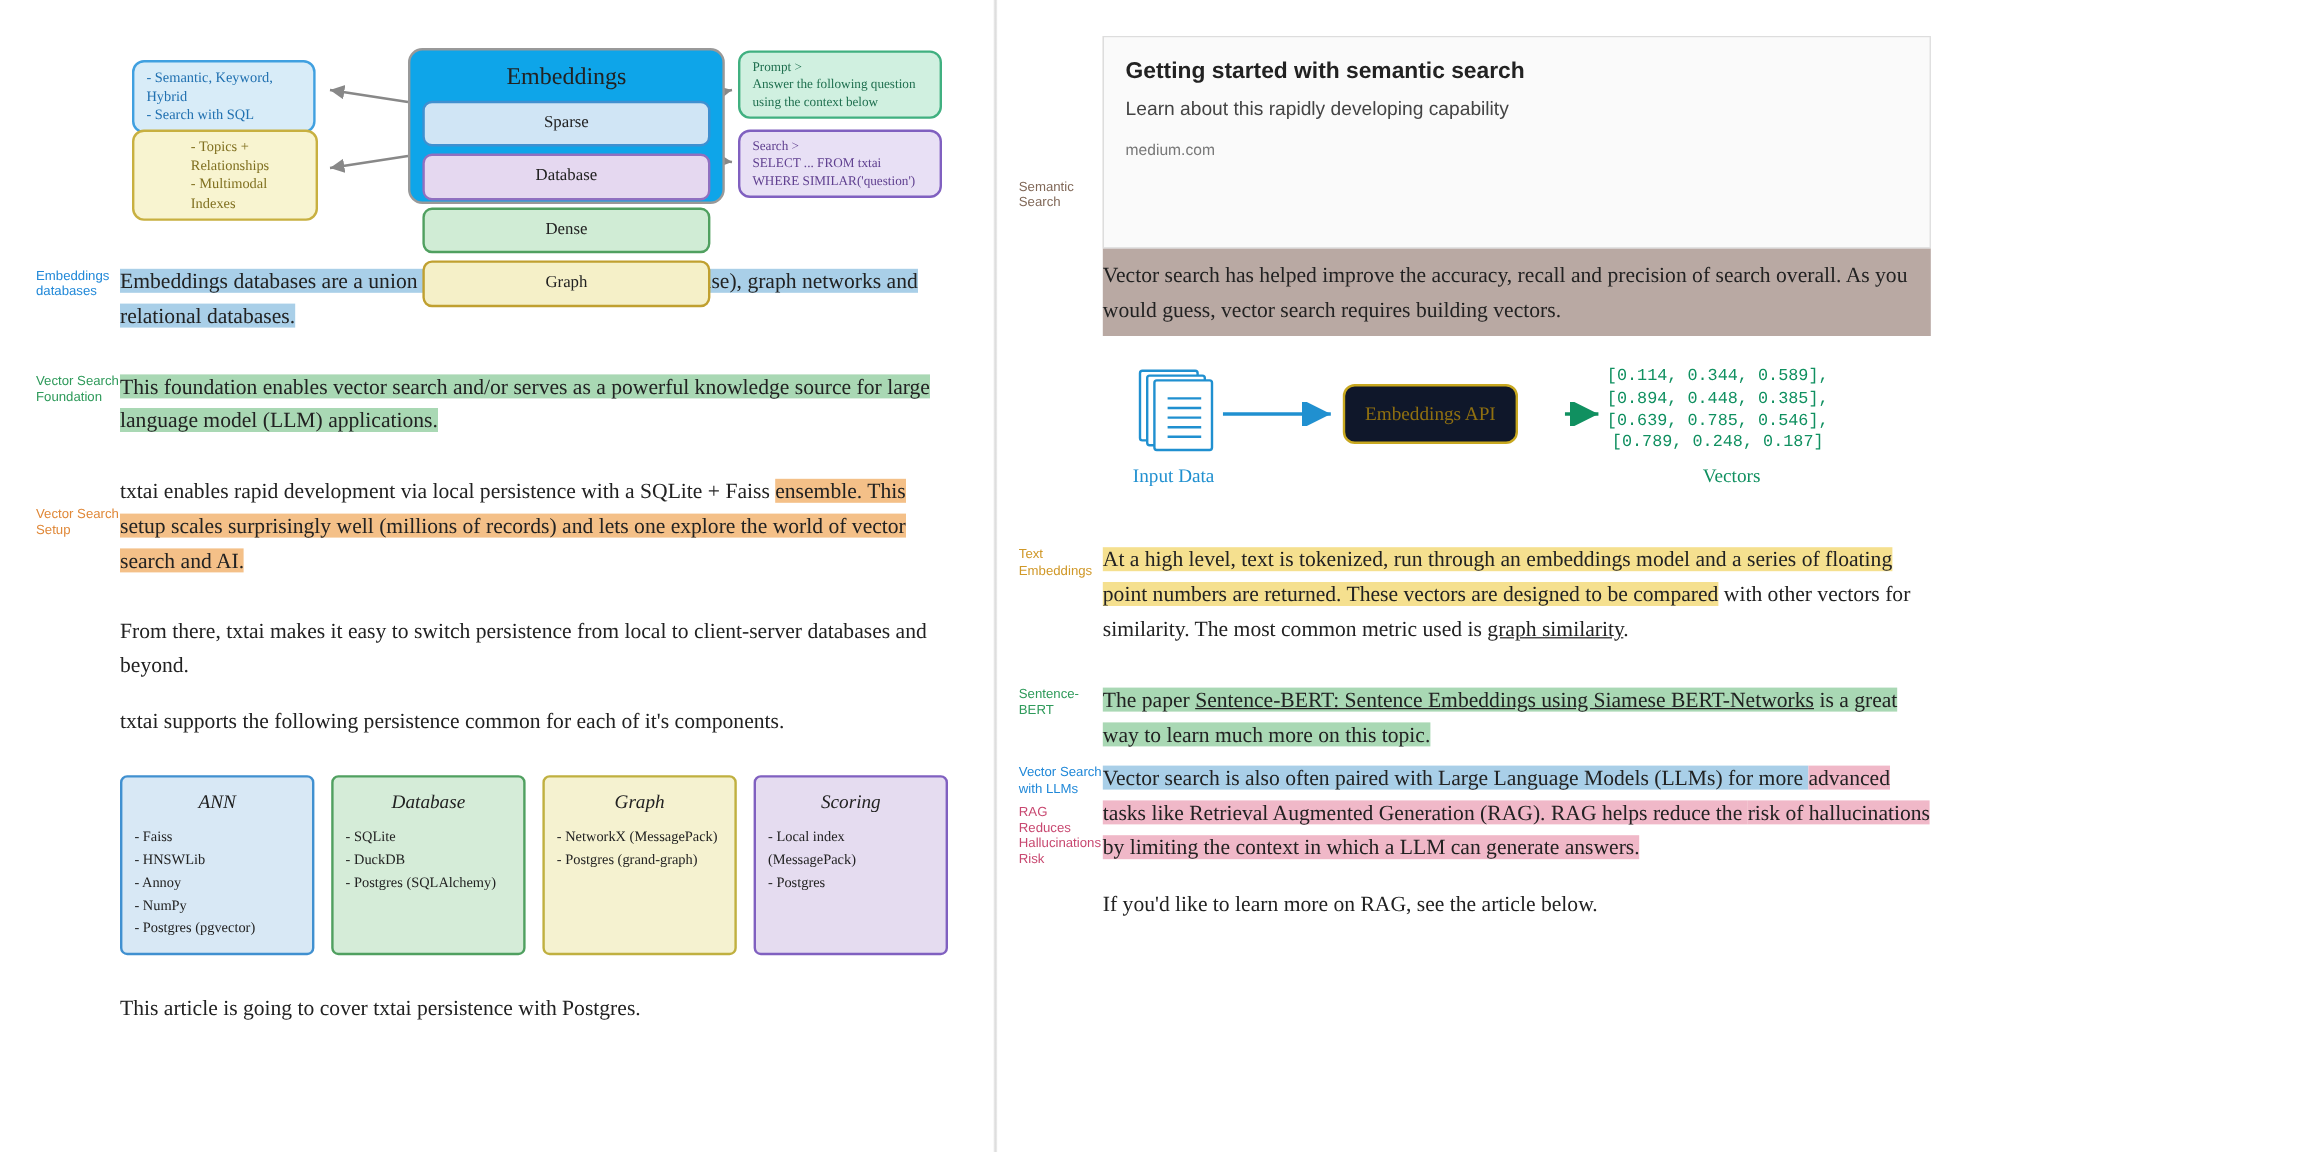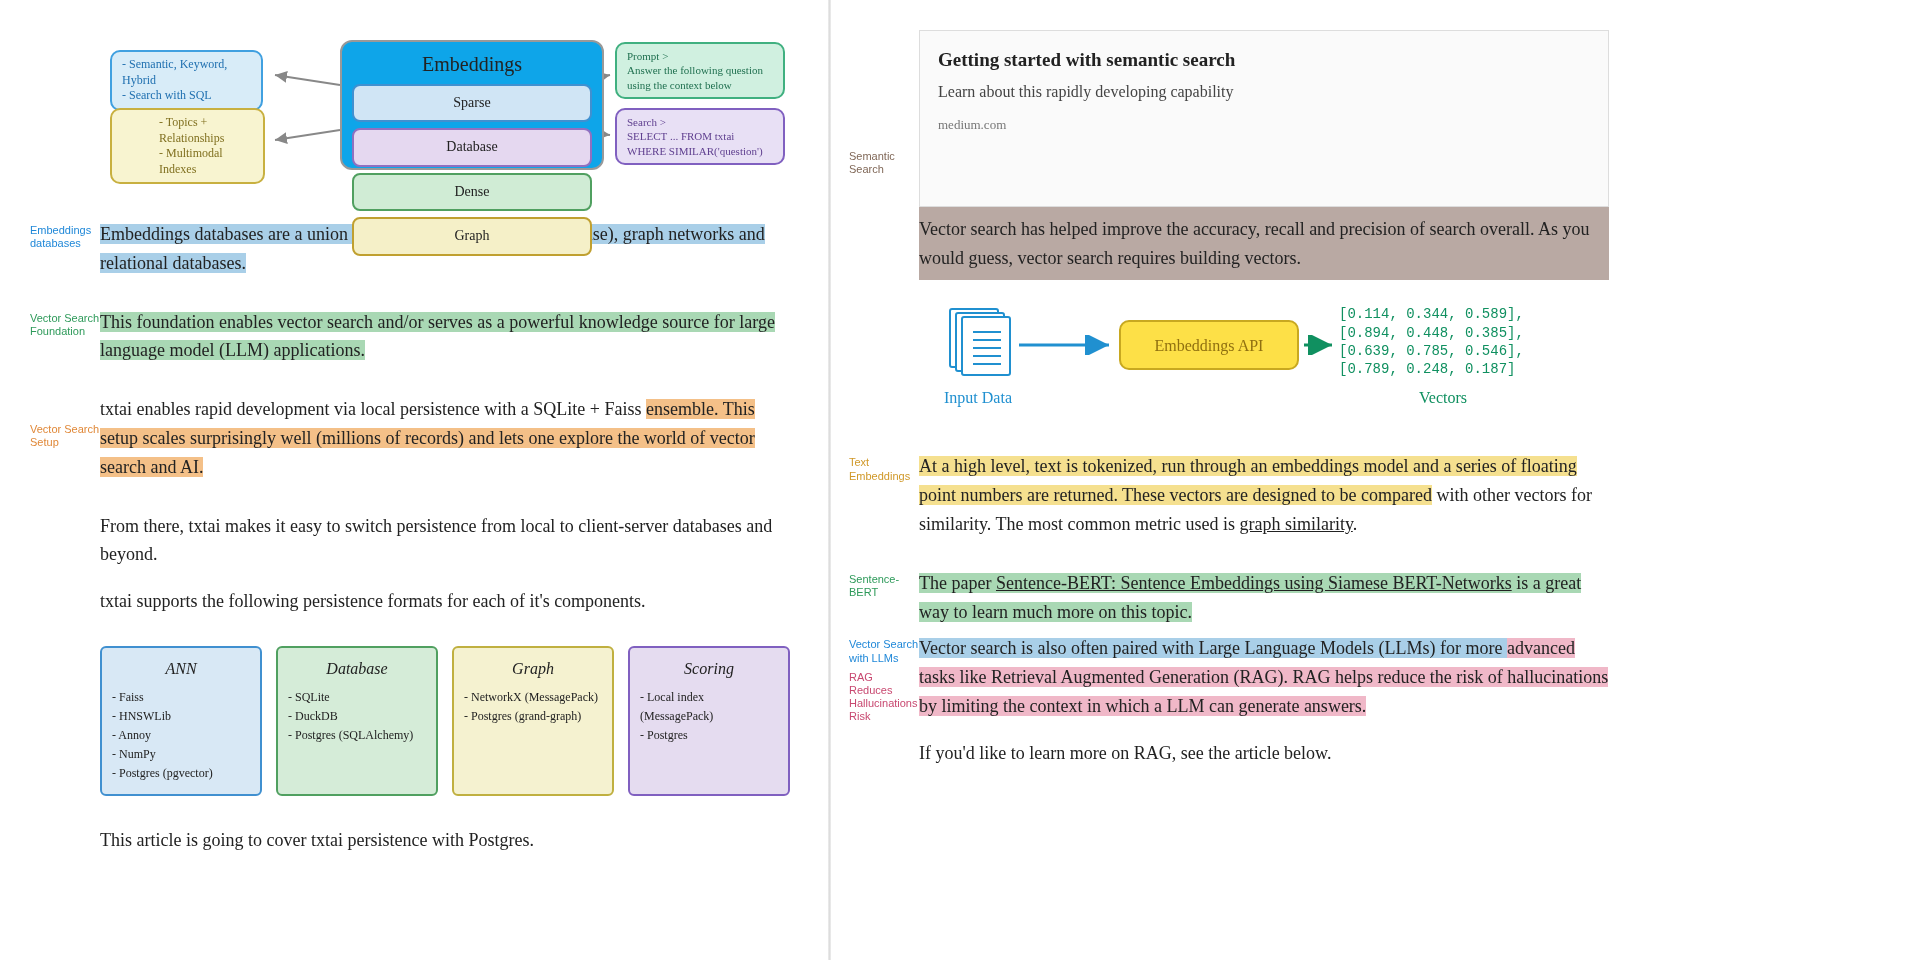--- a/index.html
+++ b/index.html
@@ -59,31 +59,31 @@
 .storage-grid { display: flex; gap: 14px; margin-left: 70px; margin-bottom: 30px; margin-top: 10px; }
 .storage-box { flex: 1; border: 2px solid; border-radius: 6px; padding: 8px 10px 10px; font-size: 12px; }
 .storage-box h4 { text-align: center; font-weight: normal; font-size: 16px; margin-bottom: 6px; font-style: italic; }
 .storage-box ul { list-style: none; }
 .storage-box li::before { content: "- "; }
 .stb-blue { border-color: #4090d0; background: #d8e8f5; }
 .stb-green { border-color: #50a060; background: #d5ecd8; }
 .stb-yellow { border-color: #c0b040; background: #f5f2d0; }
 .stb-purple { border-color: #8060c0; background: #e5dcf0; }
 
-.link-card { border: 1px solid #ddd; background: #fafafa; padding: 14px 18px 70px; margin-left: 0; margin-bottom: 8px; font-family: Liberation Serif, serif; }
+.link-card { border: 1px solid #ddd; background: #fafafa; padding: 14px 18px 70px; margin-left: 0; margin-bottom: 8px; font-family: Liberation Sans, sans-serif; }
 .link-card h3 { font-size: 19px; font-weight: bold; margin-bottom: 4px; }
 .link-card .sub { font-size: 16px; color: #444; margin-bottom: 10px; }
 .link-card .domain { font-size: 13px; color: #777; }
 
 .api-diagram { position: relative; height: 130px; margin: 20px 0 10px 0; }
 .doc-stack { position: absolute; left: 30px; top: 8px; }
 .doc-page { width: 50px; height: 60px; border: 2px solid #2090d0; border-radius: 3px; background: #fff; position: absolute; }
 .doc-lines { stroke: #2090d0; stroke-width: 2; }
-.api-box { position: absolute; left: 200px; top: 20px; width: 180px; height: 50px; border: 2px solid #c8a820; border-radius: 10px; background: #fde047; display: flex; align-items: center; justify-content: center; font-size: 16px; color: #907010; }
-.vec-block { position: absolute; left: 420px; top: 5px; font-family: 'Courier New', monospace; font-size: 14px; color: #109060; line-height: 1.3; }
+.api-box { position: absolute; left: 200px; top: 20px; width: 146px; height: 50px; border: 2px solid #c8a820; border-radius: 10px; background: #0f172a; display: flex; align-items: center; justify-content: center; font-size: 16px; color: #907010; }
+.vec-block { position: absolute; left: 420px; top: 5px; font-family: 'Courier New', monospace; font-size: 14px; color: #109060; line-height: 1.3; text-align: center; }
 .cap { position: absolute; font-size: 16px; }
 .cap-input { left: 25px; top: 85px; color: #2090d0; }
 .cap-vec { left: 500px; top: 85px; color: #109060; }
 u { text-decoration: underline; }
 </style>
 </head>
 <body>
 
 <div class="page" style="margin-left:30px;">
 
@@ -133,21 +133,21 @@
   <div class="row">
     <div class="label-col lbl-orange" style="padding-top:28px;">Vector Search Setup</div>
     <div class="content-col">
         <p><span>txtai enables rapid development via local persistence with a SQLite + Faiss </span><span class="hl-orange">ensemble. This setup scales surprisingly well (millions of records) and lets one explore the world of vector search and AI.</span></p>
       </div>
   </div>
   <div class="row">
     <div class="label-col"></div>
     <div class="content-col">
       <p>From there, txtai makes it easy to switch persistence from local to client-server databases and beyond.</p>
-      <p>txtai supports the following persistence formats for each of it's components.</p>
+      <p>txtai supports the following persistence common for each of it's components.</p>
     </div>
   </div>
 
   <div class="storage-grid sketch-font">
     <div class="storage-box stb-blue">
       <h4>ANN</h4>
       <ul>
           <li>Faiss</li>
           <li>HNSWLib</li>
           <li>Annoy</li>

